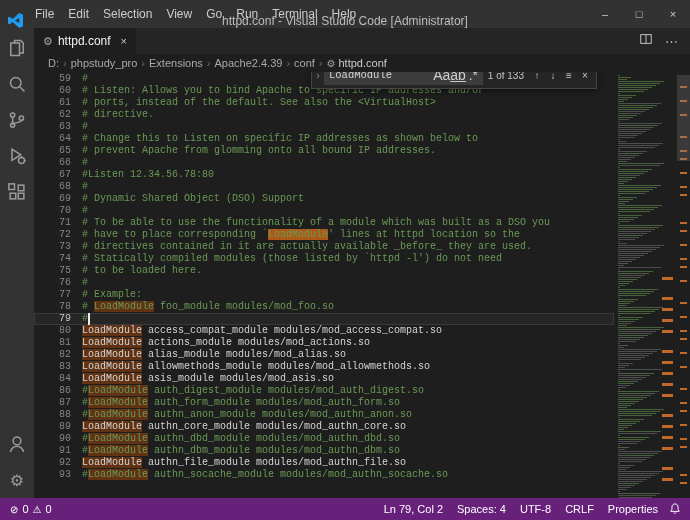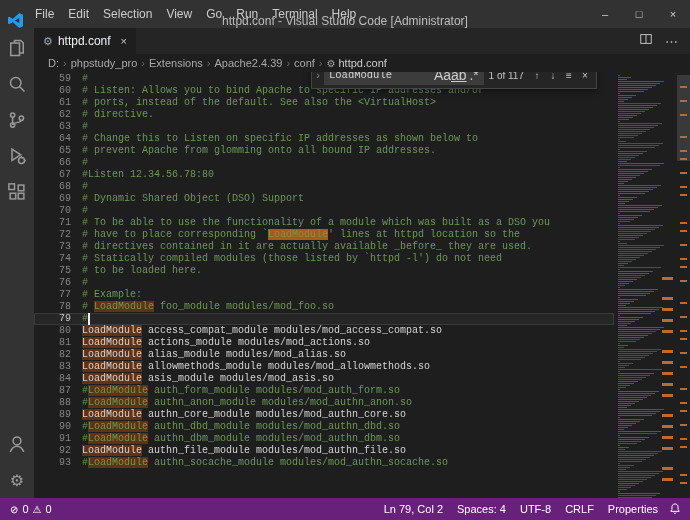--- a/index.html
+++ b/index.html
@@ -216,20 +216,21 @@
             <div class="line"><div class="ln">75</div><div class="lc"><span class="k-c"># to be loaded here.</span></div></div>
             <div class="line"><div class="ln">76</div><div class="lc"><span class="k-c">#</span></div></div>
             <div class="line"><div class="ln">77</div><div class="lc"><span class="k-c"># Example:</span></div></div>
             <div class="line"><div class="ln">78</div><div class="lc"><span class="k-c"># </span><span class="k-c k-m">LoadModule</span><span class="k-c"> foo_module modules/mod_foo.so</span></div></div>
             <div class="line current"><div class="ln">79</div><div class="lc"><span class="k-c">#</span><span class="cursor" style="left: 8px;"></span></div></div>
             <div class="line"><div class="ln">80</div><div class="lc"><span class="k-p k-m">LoadModule</span><span class="k-p"> access_compat_module modules/mod_access_compat.so</span></div></div>
             <div class="line"><div class="ln">81</div><div class="lc"><span class="k-p k-m">LoadModule</span><span class="k-p"> actions_module modules/mod_actions.so</span></div></div>
             <div class="line"><div class="ln">82</div><div class="lc"><span class="k-p k-m">LoadModule</span><span class="k-p"> alias_module modules/mod_alias.so</span></div></div>
             <div class="line"><div class="ln">83</div><div class="lc"><span class="k-p k-m">LoadModule</span><span class="k-p"> allowmethods_module modules/mod_allowmethods.so</span></div></div>
             <div class="line"><div class="ln">84</div><div class="lc"><span class="k-p k-m">LoadModule</span><span class="k-p"> asis_module modules/mod_asis.so</span></div></div>
+            <div class="line"><div class="ln">86</div><div class="lc"><span class="k-c">#</span><span class="k-c k-m">LoadModule</span><span class="k-c"> auth_digest_module modules/mod_auth_digest.so</span></div></div>
             <div class="line"><div class="ln">87</div><div class="lc"><span class="k-c">#</span><span class="k-c k-m">LoadModule</span><span class="k-c"> auth_form_module modules/mod_auth_form.so</span></div></div>
             <div class="line"><div class="ln">88</div><div class="lc"><span class="k-c">#</span><span class="k-c k-m">LoadModule</span><span class="k-c"> authn_anon_module modules/mod_authn_anon.so</span></div></div>
             <div class="line"><div class="ln">89</div><div class="lc"><span class="k-p k-m">LoadModule</span><span class="k-p"> authn_core_module modules/mod_authn_core.so</span></div></div>
             <div class="line"><div class="ln">90</div><div class="lc"><span class="k-c">#</span><span class="k-c k-m">LoadModule</span><span class="k-c"> authn_dbd_module modules/mod_authn_dbd.so</span></div></div>
             <div class="line"><div class="ln">91</div><div class="lc"><span class="k-c">#</span><span class="k-c k-m">LoadModule</span><span class="k-c"> authn_dbm_module modules/mod_authn_dbm.so</span></div></div>
             <div class="line"><div class="ln">92</div><div class="lc"><span class="k-p k-m">LoadModule</span><span class="k-p"> authn_file_module modules/mod_authn_file.so</span></div></div>
             <div class="line"><div class="ln">93</div><div class="lc"><span class="k-c">#</span><span class="k-c k-m">LoadModule</span><span class="k-c"> authn_socache_module modules/mod_authn_socache.so</span></div></div>
           </div>
         <div class="minimap" style="position: absolute;">
             <div class="mm-row" style="width: 2px; background: rgba(106, 153, 85, 0.55);"></div>
@@ -495,21 +496,21 @@
         <div class="scroll-thumb"></div>
 
         <div class="find-widget">
           <div class="find-grip">›</div>
           <div class="find-input">
             <span class="find-query">LoadModule</span>
             <span class="find-toggle">Aa</span>
             <span class="find-toggle tw">ab</span>
             <span class="find-toggle">.*</span>
           </div>
-          <span class="find-results">1 of 117</span>
+          <span class="find-results">1 of 133</span>
           <span class="find-btn">↑</span>
           <span class="find-btn">↓</span>
           <span class="find-btn">≡</span>
           <span class="find-btn">×</span>
         </div>
       </div>
     </div>
   </div>
 
   <div class="statusbar">

